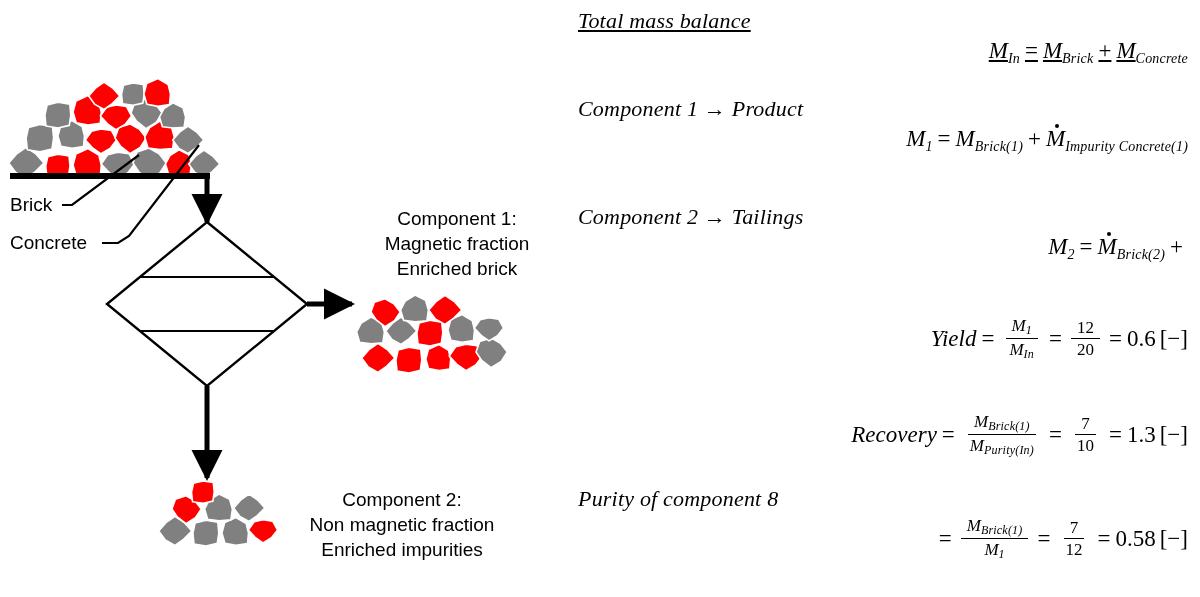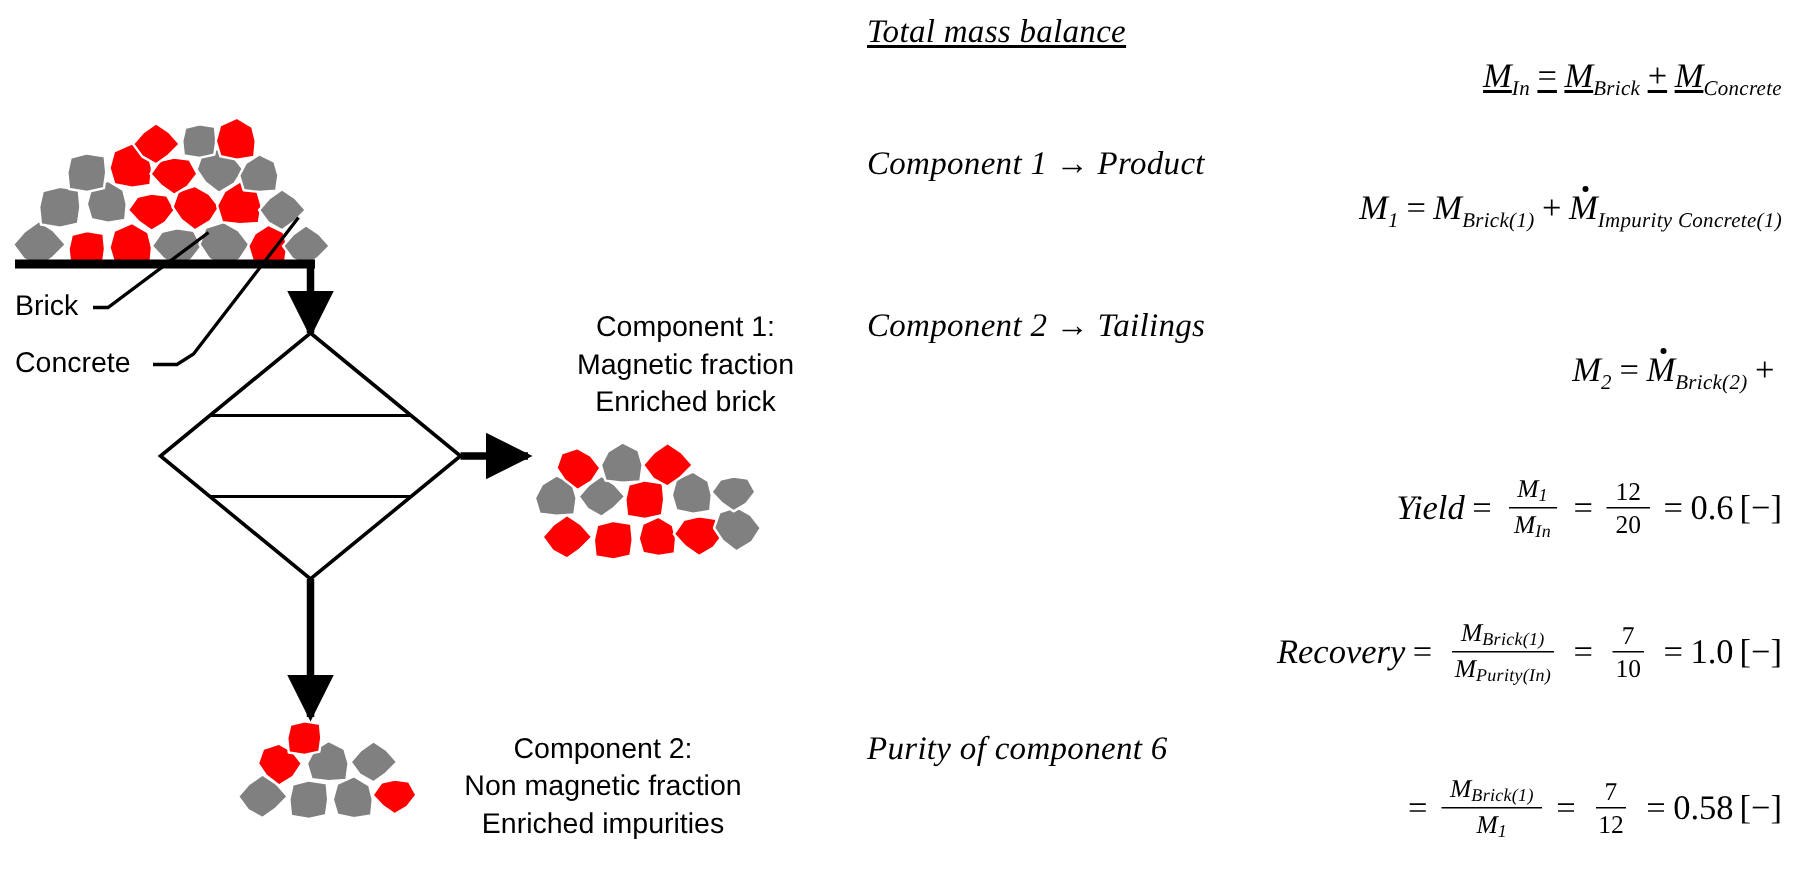--- a/index.html
+++ b/index.html
@@ -275,27 +275,27 @@
         <span class="frac">
           <span class="num"><span>M</span><span class="sub">Brick(1)</span></span>
           <span class="den"><span>M</span><span class="sub">Purity(In)</span></span>
         </span>
         <span class="op">=</span>
         <span class="frac">
           <span class="num plainnum">7</span>
           <span class="den plainnum">10</span>
         </span>
         <span class="op">=</span>
-        <span class="plainnum">1.0</span>
+        <span class="plainnum">1.3</span>
         <span class="unit">[−]</span>
       </div>
     </div>
 
     <div class="mblock" id="mb-purity">
-      <div class="mhead">Purity  of component 6</div>
+      <div class="mhead">Purity  of component 8</div>
       <div class="meq">
         <span class="op">=</span>
         <span class="frac">
           <span class="num"><span>M</span><span class="sub">Brick(1)</span></span>
           <span class="den"><span>M</span><span class="sub">1</span></span>
         </span>
         <span class="op">=</span>
         <span class="frac">
           <span class="num plainnum">7</span>
           <span class="den plainnum">12</span>

